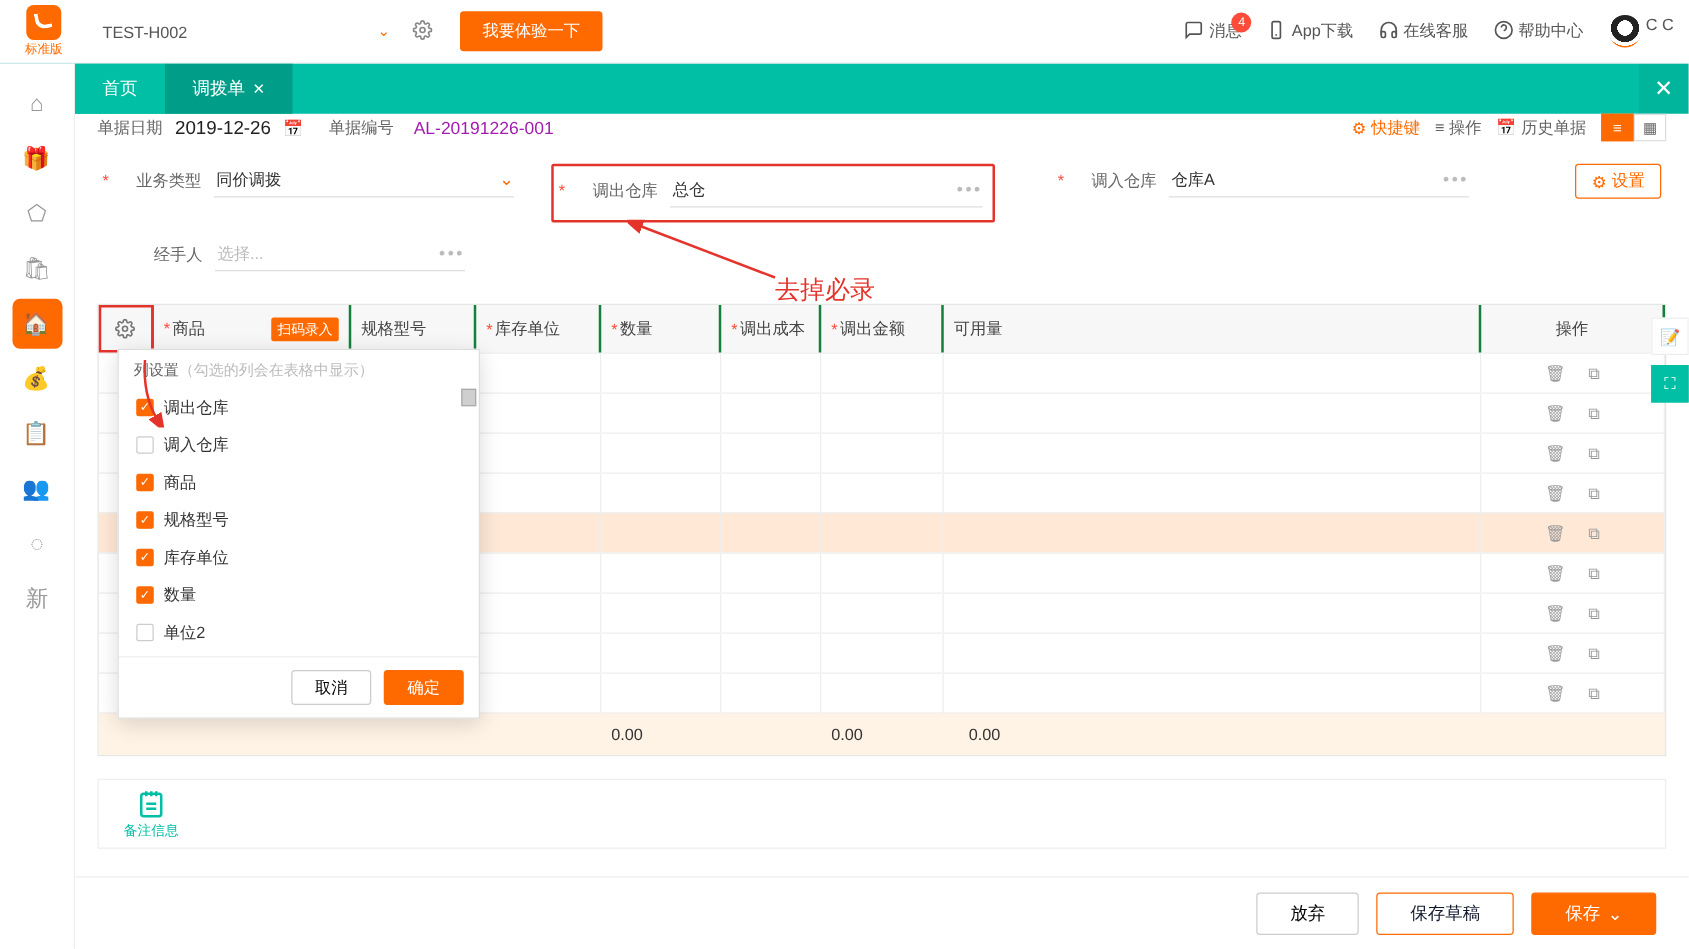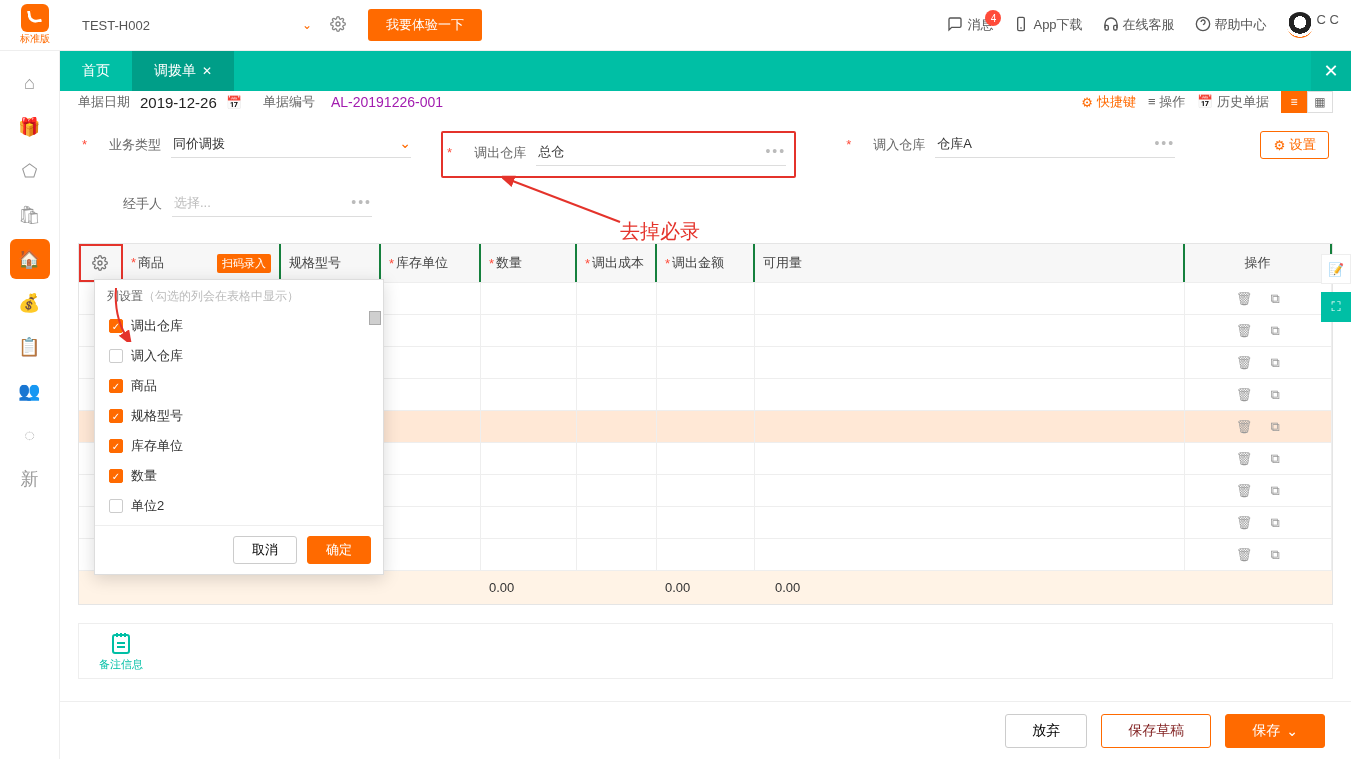--- a/index.html
+++ b/index.html
@@ -103,21 +103,21 @@
 
 
 .remark { margin-top:18px; border:1px solid #eee; display:flex; align-items:center; height:56px; }
 .remark .ricon { width:84px; text-align:center; color:#00bfa5; font-size:11px; }
 .remark .ricon svg { display:block; margin:0 auto 2px; }
 .remark input { flex:1; border:none; outline:none; height:100%; font-size:13px; color:#666; padding:0 12px; }
 
 
 .footer { position:absolute; left:60px; right:0; bottom:0; height:58px; border-top:1px solid #eee; display:flex; align-items:center; justify-content:flex-end; gap:14px; padding:0 26px; background:#fff; }
 .fbtn { height:34px; padding:0 26px; border-radius:3px; font-size:14px; cursor:pointer; border:1px solid #ccc; background:#fff; }
-.fbtn.draft { border-color:#ff6a00; color:#7f1d1d; }
+.fbtn.draft { border-color:#ff6a00; color:#0f172a; }
 .fbtn.save { background:#ff6a00; border-color:#ff6a00; color:#fff; display:flex; align-items:center; gap:6px; }
 
 
 .rfloat { position:absolute; right:0; top:254px; width:30px; display:flex; flex-direction:column; gap:8px; }
 .rfloat .rf { width:30px; height:30px; background:#fff; border:1px solid #eee; display:flex; align-items:center; justify-content:center; color:#888; }
 .rfloat .rf.exp { background:#00bfa5; color:#fff; border-color:#00bfa5; }
 
 .ico { width:16px; height:16px; display:inline-block; }
 </style>
 </head>

